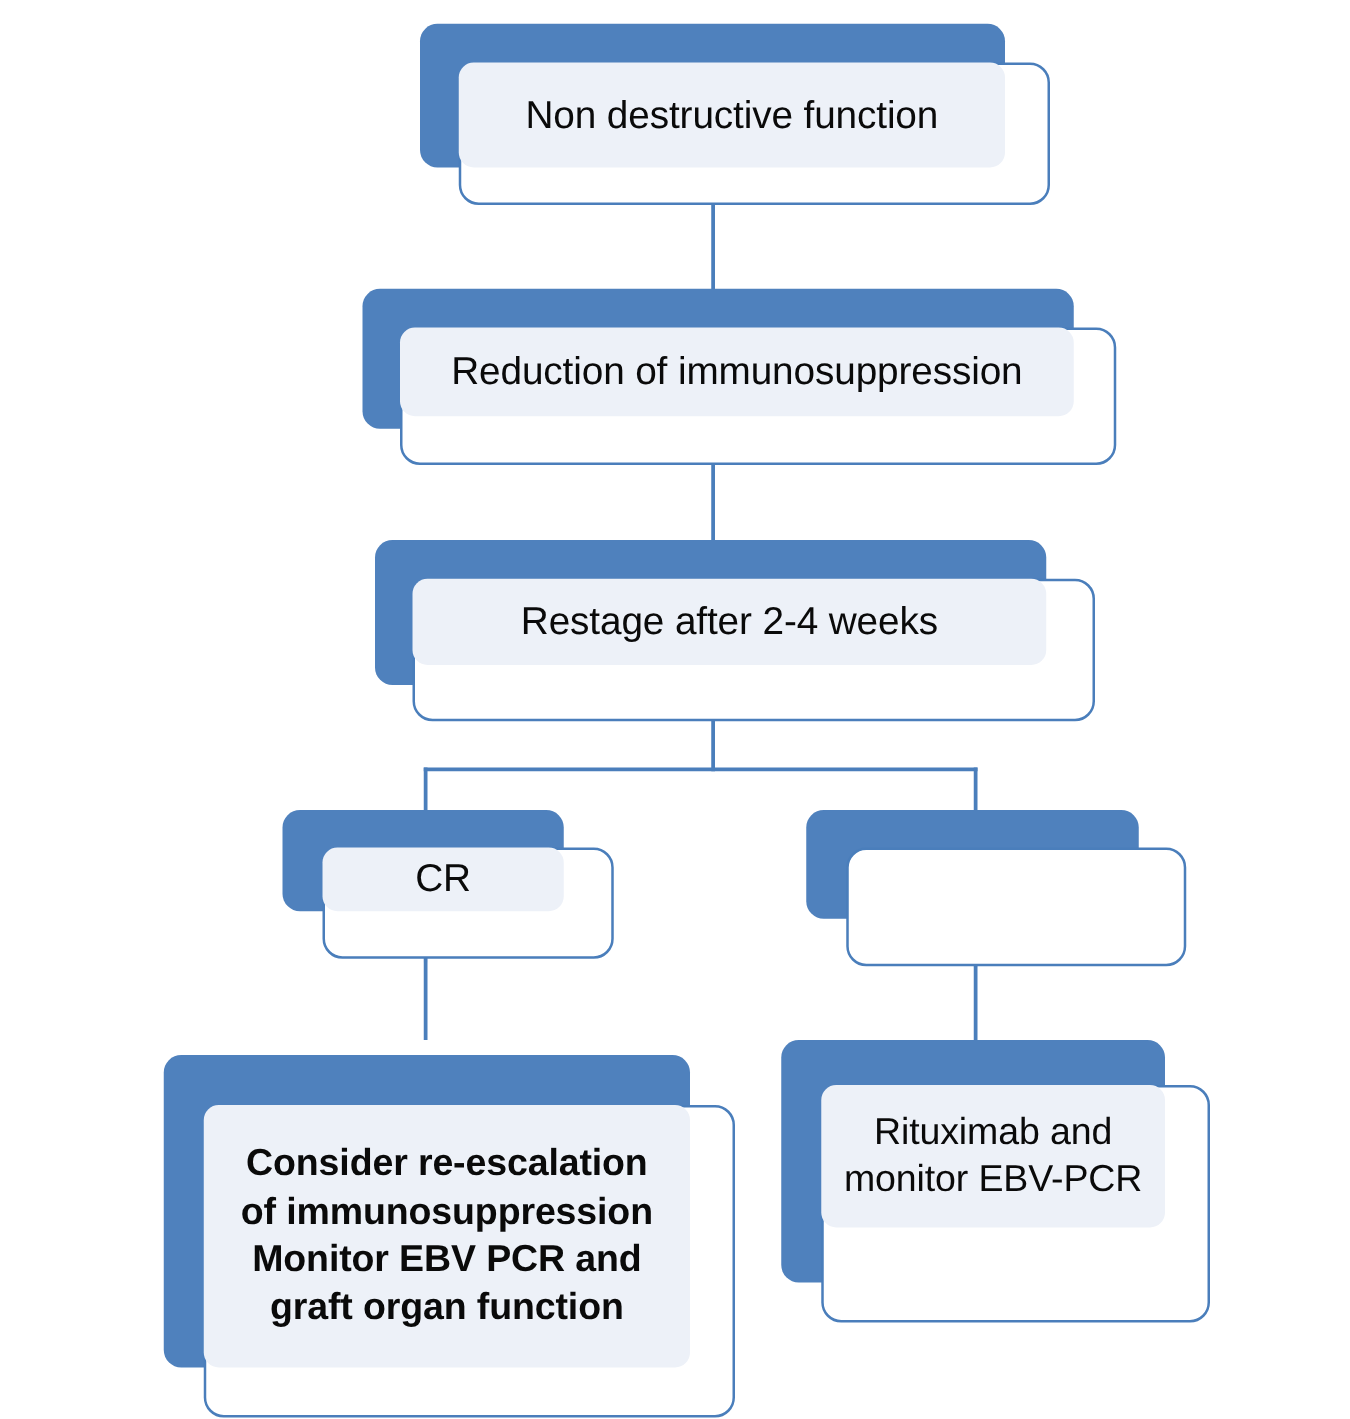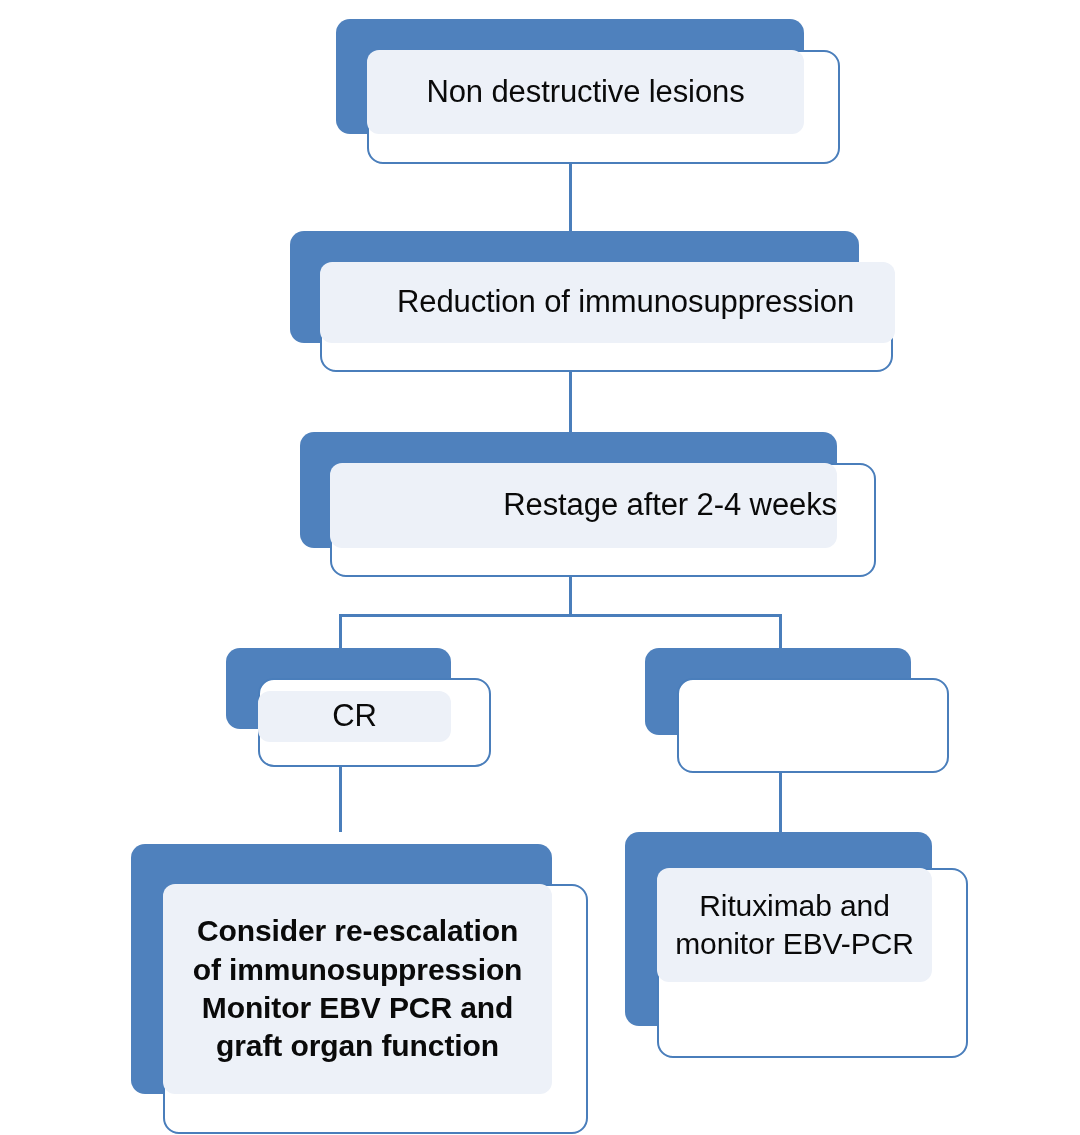--- a/index.html
+++ b/index.html
@@ -86,44 +86,44 @@
   <div class="conn conn-v conn-ghost" style="left:339px; top:678px; height:92px;"></div>
   <div class="conn conn-v" style="left:339px; top:766px; height:66px;"></div>
 
   <div class="conn conn-v conn-ghost" style="left:779px; top:678px; height:96px;"></div>
   <div class="conn conn-v" style="left:779px; top:770px; height:62px;"></div>
 
   <div class="node" style="left:0; top:0; width:1080px; height:1135px; pointer-events:none;">
     <div class="plate" style="left:336px; top:19px; width:468px; height:115px; pointer-events:auto;"></div>
     <div class="card" style="left:367px; top:50px; width:473px; height:114px; pointer-events:auto;"></div>
     <div class="band" style="left:367px; top:50px; width:437px; height:84px; pointer-events:auto;">
-      <span class="label">Non destructive lesions</span>
+      <span class="label">Non destructive function</span>
     </div>
   </div>
 
   <div class="node" style="left:0; top:0; width:1080px; height:1135px; pointer-events:none;">
     <div class="plate" style="left:290px; top:231px; width:569px; height:112px; pointer-events:auto;"></div>
     <div class="card" style="left:320px; top:262px; width:573px; height:110px; pointer-events:auto;"></div>
-    <div class="band" style="left:320px; top:262px; width:539px; height:81px; pointer-events:auto;padding-left:36px;">
+    <div class="band" style="left:320px; top:262px; width:539px; height:71px; pointer-events:auto;">
       <span class="label">Reduction of immunosuppression</span>
     </div>
   </div>
 
   <div class="node" style="left:0; top:0; width:1080px; height:1135px; pointer-events:none;">
     <div class="plate" style="left:300px; top:432px; width:537px; height:116px; pointer-events:auto;"></div>
     <div class="card" style="left:330px; top:463px; width:546px; height:114px; pointer-events:auto;"></div>
-    <div class="band" style="left:330px; top:463px; width:507px; height:85px; pointer-events:auto;justify-content:flex-end;">
+    <div class="band" style="left:330px; top:463px; width:507px; height:69px; pointer-events:auto;">
       <span class="label">Restage after 2-4 weeks</span>
     </div>
   </div>
 
   <div class="node" style="left:0; top:0; width:1080px; height:1135px; pointer-events:none;">
     <div class="plate" style="left:226px; top:648px; width:225px; height:81px; pointer-events:auto;"></div>
     <div class="card" style="left:258px; top:678px; width:233px; height:89px; pointer-events:auto;"></div>
-    <div class="band" style="left:258px; top:678px; width:193px; height:51px; pointer-events:auto;margin-top:13px;">
+    <div class="band" style="left:258px; top:678px; width:193px; height:51px; pointer-events:auto;">
       <span class="label">CR</span>
     </div>
   </div>
 
   <div class="node" style="left:0; top:0; width:1080px; height:1135px; pointer-events:none;">
     <div class="plate" style="left:645px; top:648px; width:266px; height:87px; pointer-events:auto;"></div>
     <div class="card" style="left:677px; top:678px; width:272px; height:95px; pointer-events:auto;"></div>
   </div>
 
   <div class="node multiline" style="left:0; top:16px; width:1018px; height:1135px; pointer-events:none;font-weight:bold;">

